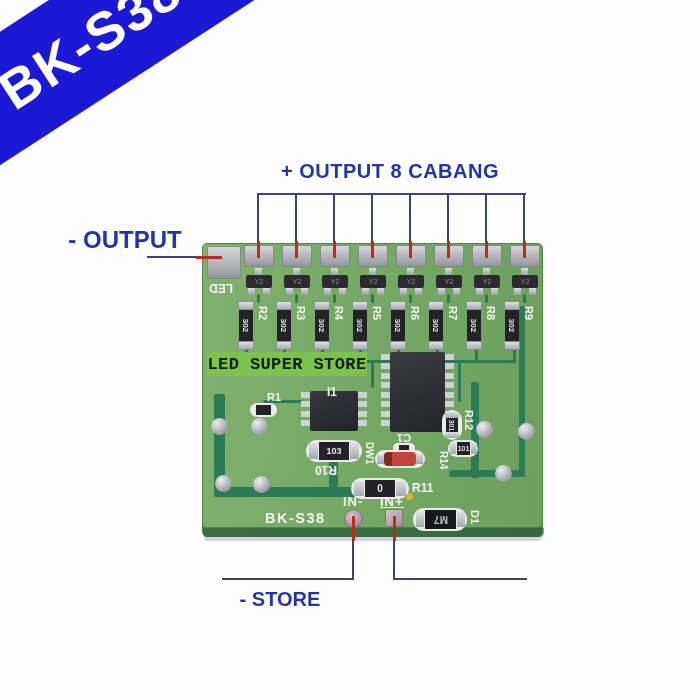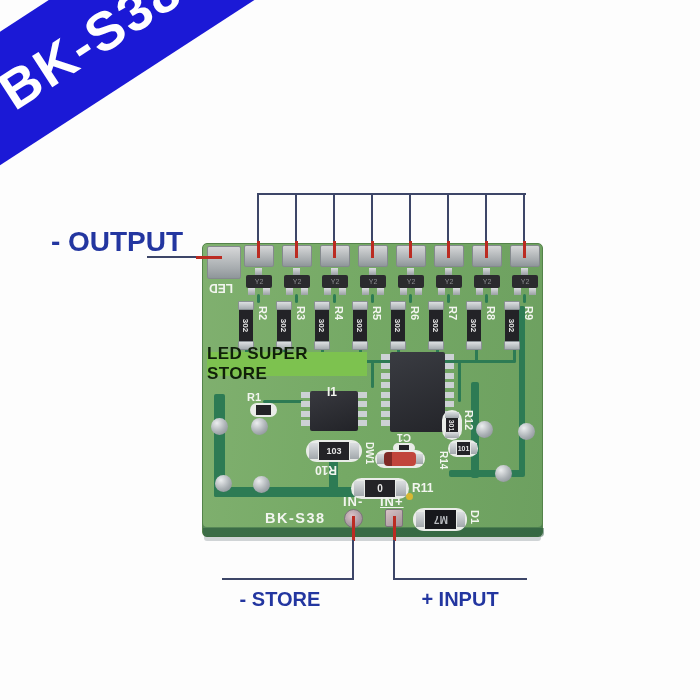--- a/index.html
+++ b/index.html
@@ -11,21 +11,21 @@
   
   .banner {
     position:absolute; left:-130px; top:-16px; width:440px; height:112px;
     background:#1b19d6; transform:rotate(-33deg);
     display:flex; align-items:center; justify-content:center; z-index:9;
   }
   .banner span { color:#fff; font-size:54px; font-weight:800; letter-spacing:2px; }
   
   .callout { position:absolute; color:#2336a0; font-weight:700; z-index:8; }
   .out-plus  { left:250px; top:160px; width:280px; text-align:center; font-size:20px; letter-spacing:.5px; }
-  .out-minus { left:47px;  top:226px; width:140px; text-align:center; font-size:28px; }
+  .out-minus { left:55px;  top:226px; width:140px; text-align:center; font-size:24px; }
   .in-minus  { left:205px; top:588px; width:150px; text-align:center; font-size:20px; }
   .in-plus   { left:385px; top:588px; width:150px; text-align:center; font-size:20px; }
   
   .ln  { position:absolute; background:#3d4668; z-index:7; }
   .red { position:absolute; background:#bb2b22; z-index:7; }
   
   .board {
     position:absolute; left:202px; top:243px; width:341px; height:294px;
     background:linear-gradient(96deg,#80b06f 0%,#75a965 45%,#6da060 100%);
     border:1px solid #54834a; border-radius:5px;
@@ -51,21 +51,21 @@
   .res { left:-21px; top:57px; width:16px; height:49px; z-index:2; }
   .res .cap { left:0; width:16px; height:9px; background:linear-gradient(180deg,#dcdfe1,#a7adb1); border:1px solid #8a9094; border-radius:1px; }
   .res .ct { top:0; } .res .cb { top:40px; }
   .res .rbody { left:1px; top:9px; width:14px; height:31px; background:#232327;
                 display:flex; align-items:center; justify-content:center; }
   .res .rval { position:static; color:#e8e8e8; font-size:8px; font-weight:700; transform:rotate(90deg); }
   .col .ref { left:10px; top:62px; width:26px; height:12px; font-size:11px;
               transform:rotate(90deg); transform-origin:top left; }
   
   .watermark { left:4px; top:108px; width:160px; height:24px; background:#7dc24f;
-               display:flex; align-items:center; justify-content:center; z-index:4; }
+               display:flex; align-items:center; justify-content:center; z-index:4;font-family:Liberation Mono, monospace; }
   .watermark span { color:#10200a; font-size:17px; font-weight:700; letter-spacing:.4px; }
   
   .ic16 { left:178px; top:108px; width:73px; height:80px; z-index:2; }
   .ic16 .pins { top:2px; width:10px; height:76px;
                 background:repeating-linear-gradient(180deg,#ccd1d4 0 6px,transparent 6px 9.5px); }
   .ic16 .pl { left:0; } .ic16 .pr { left:63px; }
   .ic16 .ibody { left:9px; top:0; width:55px; height:80px; background:linear-gradient(160deg,#3a3c42,#24252a); border-radius:2px; }
   .ic8 { left:98px; top:147px; width:66px; height:40px; z-index:2; }
   .ic8 .pins { top:1px; width:10px; height:38px;
                background:repeating-linear-gradient(180deg,#ccd1d4 0 6px,transparent 6px 9.5px); }
@@ -91,23 +91,23 @@
 </style>
 </head>
 <body>
 
 <div id="canvas">
 
   <div class="banner">
     <span>BK-S38</span>
   </div>
 
+  <div class="callout out-plus">+ OUTPUT 8 CABANG</div>
   <div class="callout out-minus">- OUTPUT</div>
   <div class="callout in-minus">- STORE</div>
-  <div class="callout in-plus">+ INPUT</div>
 
   <div>
     <div class="ln" style="left:258px;top:193px;width:268px;height:2px;"></div>
     <div class="ln" style="left:257px;top:193px;width:2px;height:49px;"></div>
     <div class="ln" style="left:295px;top:193px;width:2px;height:49px;"></div>
     <div class="ln" style="left:333px;top:193px;width:2px;height:49px;"></div>
     <div class="ln" style="left:371px;top:193px;width:2px;height:49px;"></div>
     <div class="ln" style="left:409px;top:193px;width:2px;height:49px;"></div>
     <div class="ln" style="left:447px;top:193px;width:2px;height:49px;"></div>
     <div class="ln" style="left:485px;top:193px;width:2px;height:49px;"></div>
@@ -329,21 +329,21 @@
     <div class="watermark">
       <span>LED SUPER STORE</span>
     </div>
 
     <div class="ic16">
       <div class="pins pl"></div>
         <div class="pins pr"></div>
         <div class="ibody"></div>
     </div>
 
-    <div class="silk" style="left:44px;top:147px;font-size:11px;">R1</div>
+    <div class="silk" style="left:64px;top:147px;font-size:11px;">R1</div>
     <div class="outl" style="left:47px;top:159px;width:27px;height:14px;">
       <div class="dark" style="left:6px;top:2px;width:15px;height:10px;"></div>
     </div>
 
     <div class="silk" style="left:124px;top:141px;font-size:12px;">I1</div>
     <div class="ic8">
       <div class="pins pl"></div>
         <div class="pins pr"></div>
         <div class="ibody"></div>
     </div>

